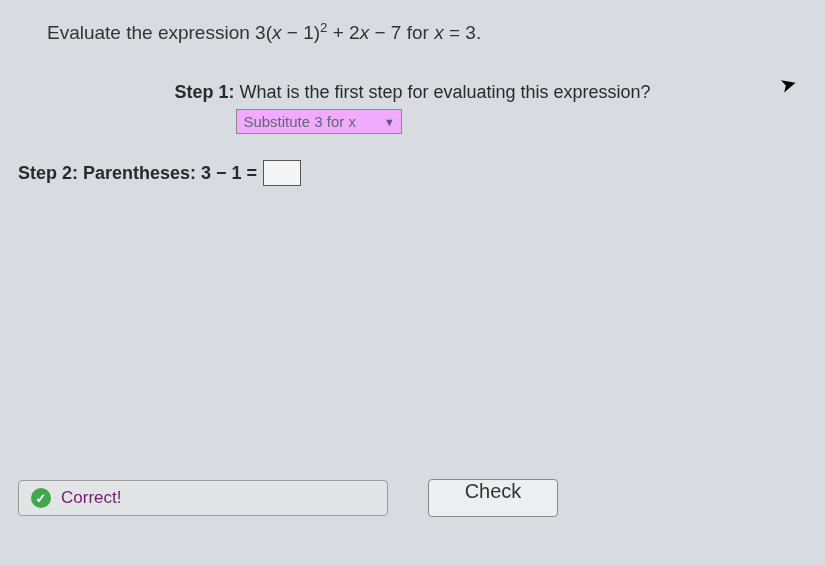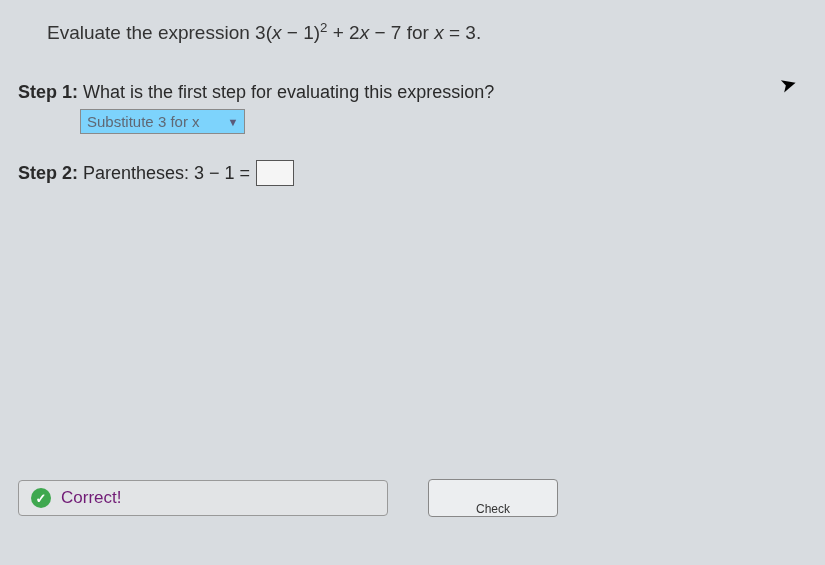--- a/index.html
+++ b/index.html
@@ -23,38 +23,39 @@
       margin-bottom: 38px;
       margin-left: 29px;
     }
     .step-block {
       margin-bottom: 26px;
     }
     .step-row {
       display: flex;
       align-items: center;
       justify-content: space-between;
+      flex-direction: column;
     }
     .step-left {
       flex: 1;
     }
     .step-label {
       font-size: 18px;
       color: #2a2a2a;
     }
     .step-label b {
       font-weight: bold;
     }
     .dropdown {
       margin-top: 6px;
       margin-left: 62px;
       display: inline-flex;
       align-items: center;
       border: 1px solid #8a8a8a;
-      background: #7dd3fc;
+      background: #f0abfc;
       padding: 3px 6px;
       font-size: 15px;
       color: #606874;
       cursor: pointer;
       min-width: 150px;
       justify-content: space-between;
       gap: 20px;
     }
     .dropdown .chev {
       margin-left: 8px;
@@ -71,20 +72,21 @@
     .formula-right sup {
       font-size: 0.7em;
       vertical-align: super;
     }
     .step2-line {
       font-size: 18px;
       color: #2a2a2a;
       display: flex;
       align-items: center;
       gap: 6px;
+      font-weight: bold;
     }
     .answer-box {
       display: inline-block;
       width: 38px;
       height: 26px;
       border: 1.5px solid #555;
       background: #f5f5f5;
       vertical-align: middle;
     }
     .footer-row {
@@ -121,25 +123,25 @@
     .correct-text {
       font-size: 17px;
       color: #701a75;
     }
     .check-btn {
       width: 130px;
       height: 38px;
       border: 1px solid #888;
       border-radius: 4px;
       background: #eceef0;
-      font-size: 12px;
+      font-size: 20px;
       color: #333;
       cursor: pointer;
       display: flex;
-      align-items: flex-end;
+      align-items: flex-start;
       justify-content: center;
     }
     .math sup {
       font-size: 0.7em;
     }
     .cursor-arrow {
       position: absolute;
       top: 72px;
       right: 28px;
       font-size: 20px;

